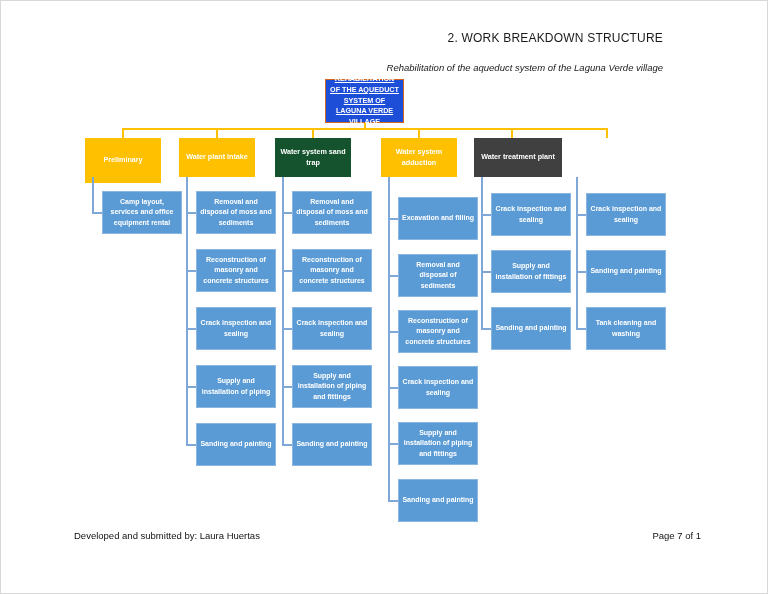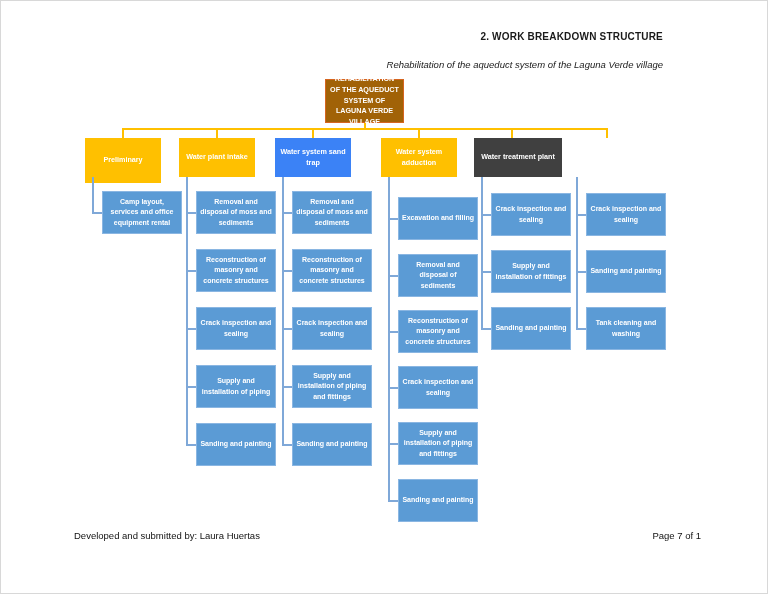--- a/index.html
+++ b/index.html
@@ -9,21 +9,21 @@
     border:1px solid #d8d8d8;
     background:#ffffff;
     font-family:"Liberation Sans", sans-serif;
     overflow:hidden;
   }
   .header{
     position:absolute;top:30px;right:104px;
     text-align:right;
   }
   .title{
-    font-size:10px;font-weight:bold;color:#1a1a1a;letter-spacing:.2px;
+    font-size:12px;font-weight:normal;color:#1a1a1a;letter-spacing:.2px;
   }
   .subtitle{
     margin-top:17px;font-size:9.5px;font-style:italic;color:#1a1a1a;
   }
   .diagram{position:absolute;left:0;top:0;width:100%;height:100%;}
   .node{
     position:absolute;box-sizing:border-box;
     display:flex;align-items:center;justify-content:center;
     text-align:center;color:#ffffff;font-weight:bold;
     padding:2px 3px;
@@ -42,21 +42,21 @@
 </head>
 <body>
 
 <div class="page">
   <div class="header">
     <div class="title">2. WORK BREAKDOWN STRUCTURE</div>
     <div class="subtitle">Rehabilitation of the aqueduct system of the Laguna Verde village</div>
   </div>
 
   <div class="diagram" id="diagram">
-      <div class="node root-node" style="left: 324px; top: 78px; width: 79px; height: 44px; background: #a16207; border: 1px solid rgb(214, 101, 31);">REHABILITATION OF THE AQUEDUCT SYSTEM OF LAGUNA VERDE VILLAGE</div>
+      <div class="node root-node" style="left: 324px; top: 78px; width: 79px; height: 44px; background: #1d4ed8; border: 1px solid rgb(214, 101, 31); text-decoration: underline;">REHABILITATION OF THE AQUEDUCT SYSTEM OF LAGUNA VERDE VILLAGE</div>
       <div class="line" style="left: 362.5px; top: 122px; width: 2px; height: 7px; background: rgb(255, 192, 0);"></div>
       <div class="line" style="left: 121px; top: 127px; width: 486px; height: 2px; background: rgb(255, 192, 0);"></div>
       <div class="line" style="left: 121px; top: 127px; width: 2px; height: 10px; background: rgb(255, 192, 0);"></div>
       <div class="line" style="left: 215px; top: 127px; width: 2px; height: 10px; background: rgb(255, 192, 0);"></div>
       <div class="line" style="left: 311px; top: 127px; width: 2px; height: 10px; background: rgb(255, 192, 0);"></div>
       <div class="line" style="left: 417px; top: 127px; width: 2px; height: 10px; background: rgb(255, 192, 0);"></div>
       <div class="line" style="left: 510px; top: 127px; width: 2px; height: 10px; background: rgb(255, 192, 0);"></div>
       <div class="line" style="left: 605px; top: 127px; width: 2px; height: 10px; background: rgb(255, 192, 0);"></div>
       <div class="node branch-node" style="left: 84px; top: 137px; width: 76px; height: 45px; background: rgb(255, 192, 0);">Preliminary</div>
       <div class="line" style="left: 91px; top: 176px; width: 2px; height: 36.5px; background: rgb(127, 168, 216);"></div>
@@ -67,21 +67,21 @@
       <div class="line" style="left: 185px; top: 210.5px; width: 10px; height: 2px; background: rgb(127, 168, 216);"></div>
       <div class="node leaf-node" style="left: 195px; top: 190px; width: 80px; height: 43px; background: rgb(91, 155, 213); border: 1px solid rgb(138, 182, 226);">Removal and disposal of moss and sediments</div>
       <div class="line" style="left: 185px; top: 268.5px; width: 10px; height: 2px; background: rgb(127, 168, 216);"></div>
       <div class="node leaf-node" style="left: 195px; top: 248px; width: 80px; height: 43px; background: rgb(91, 155, 213); border: 1px solid rgb(138, 182, 226);">Reconstruction of masonry and concrete structures</div>
       <div class="line" style="left: 185px; top: 326.5px; width: 10px; height: 2px; background: rgb(127, 168, 216);"></div>
       <div class="node leaf-node" style="left: 195px; top: 306px; width: 80px; height: 43px; background: rgb(91, 155, 213); border: 1px solid rgb(138, 182, 226);">Crack inspection and sealing</div>
       <div class="line" style="left: 185px; top: 384.5px; width: 10px; height: 2px; background: rgb(127, 168, 216);"></div>
       <div class="node leaf-node" style="left: 195px; top: 364px; width: 80px; height: 43px; background: rgb(91, 155, 213); border: 1px solid rgb(138, 182, 226);">Supply and installation of piping</div>
       <div class="line" style="left: 185px; top: 442.5px; width: 10px; height: 2px; background: rgb(127, 168, 216);"></div>
       <div class="node leaf-node" style="left: 195px; top: 422px; width: 80px; height: 43px; background: rgb(91, 155, 213); border: 1px solid rgb(138, 182, 226);">Sanding and painting</div>
-      <div class="node branch-node" style="left: 274px; top: 137px; width: 76px; height: 39px; background: #3b82f6;">Water system sand trap</div>
+      <div class="node branch-node" style="left: 274px; top: 137px; width: 76px; height: 39px; background: #14532d;">Water system sand trap</div>
       <div class="line" style="left: 281px; top: 176px; width: 2px; height: 268.5px; background: rgb(127, 168, 216);"></div>
       <div class="line" style="left: 281px; top: 210.5px; width: 10px; height: 2px; background: rgb(127, 168, 216);"></div>
       <div class="node leaf-node" style="left: 291px; top: 190px; width: 80px; height: 43px; background: rgb(91, 155, 213); border: 1px solid rgb(138, 182, 226);">Removal and disposal of moss and sediments</div>
       <div class="line" style="left: 281px; top: 268.5px; width: 10px; height: 2px; background: rgb(127, 168, 216);"></div>
       <div class="node leaf-node" style="left: 291px; top: 248px; width: 80px; height: 43px; background: rgb(91, 155, 213); border: 1px solid rgb(138, 182, 226);">Reconstruction of masonry and concrete structures</div>
       <div class="line" style="left: 281px; top: 326.5px; width: 10px; height: 2px; background: rgb(127, 168, 216);"></div>
       <div class="node leaf-node" style="left: 291px; top: 306px; width: 80px; height: 43px; background: rgb(91, 155, 213); border: 1px solid rgb(138, 182, 226);">Crack inspection and sealing</div>
       <div class="line" style="left: 281px; top: 384.5px; width: 10px; height: 2px; background: rgb(127, 168, 216);"></div>
       <div class="node leaf-node" style="left: 291px; top: 364px; width: 80px; height: 43px; background: rgb(91, 155, 213); border: 1px solid rgb(138, 182, 226);">Supply and installation of piping and fittings</div>
       <div class="line" style="left: 281px; top: 442.5px; width: 10px; height: 2px; background: rgb(127, 168, 216);"></div>

